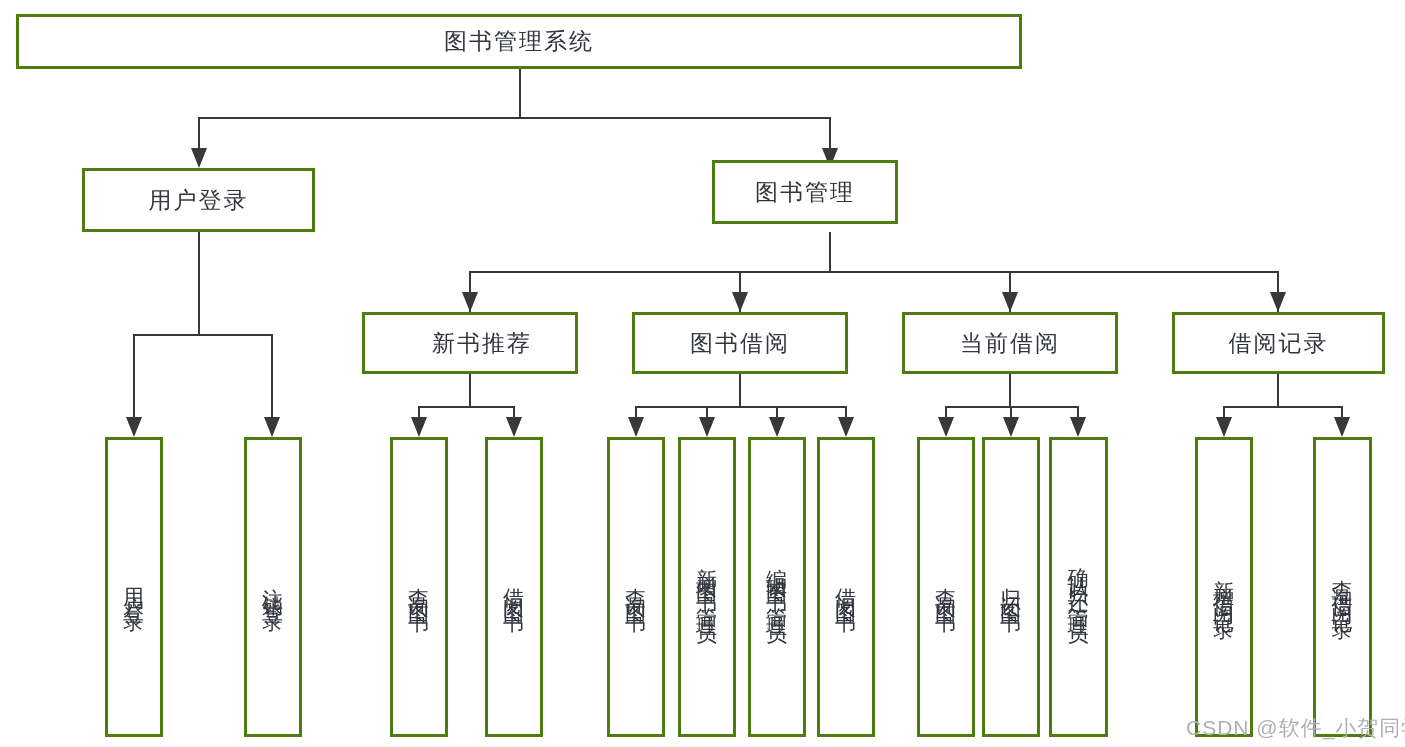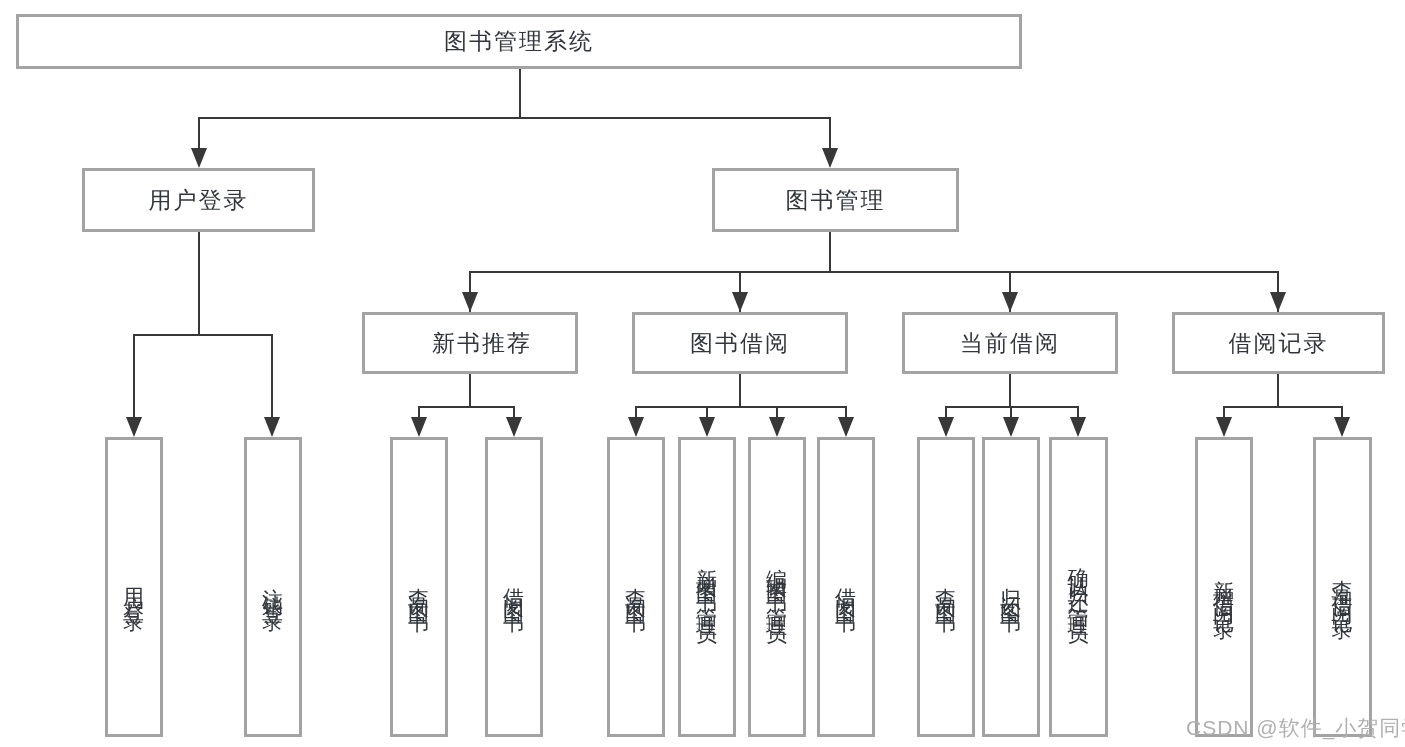--- a/index.html
+++ b/index.html
@@ -12,21 +12,21 @@
   #canvas{
     position:relative;
     width:1405px;height:747px;
     background:var(--bg);
     font-family:"Liberation Sans",sans-serif;
     overflow:hidden;
   }
   .node{
     position:absolute;
     box-sizing:border-box;
-    border:3px solid #a3a3a3;
+    border:3px solid #4d7c0f;
     background:#fff;
     color:var(--ink);
     display:flex;align-items:center;justify-content:center;
   }
   .node-h{font-size:23px;letter-spacing:2px;white-space:nowrap;}
   .node-root{font-size:23px;}
   .node-v{
     writing-mode:vertical-rl;
     text-orientation:mixed;
     font-size:21px;
@@ -116,21 +116,21 @@
   <div class="arrow" style="left:1334px;top:417px;"></div>
 
   <div class="node node-h node-root" style="left:16px;top:14px;width:1006px;height:55px;">
     <span>图书管理系统</span>
   </div>
 
   <div class="node node-h" style="left:82px;top:168px;width:233px;height:64px;">
     <span>用户登录</span>
   </div>
 
-  <div class="node node-h" style="left:712px;top:168px;width:247px;height:64px;">
+  <div class="node node-h" style="left:712px;top:160px;width:186px;height:64px;">
     <span>图书管理</span>
   </div>
 
   <div class="node node-h" style="left:362px;top:312px;width:216px;height:62px;padding-left:24px;">
     <span>新书推荐</span>
   </div>
 
   <div class="node node-h" style="left:902px;top:312px;width:216px;height:62px;">
     <span>当前借阅</span>
   </div>

